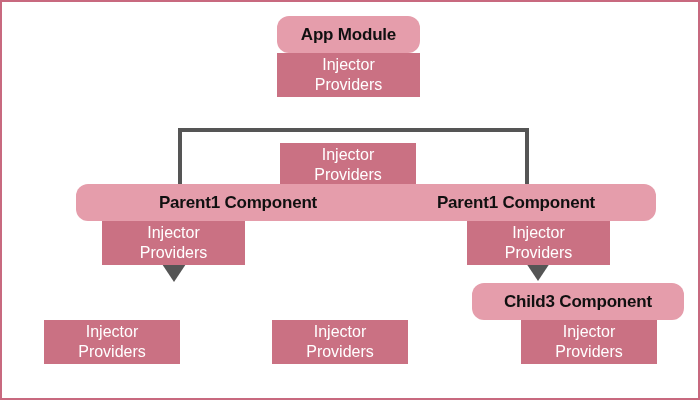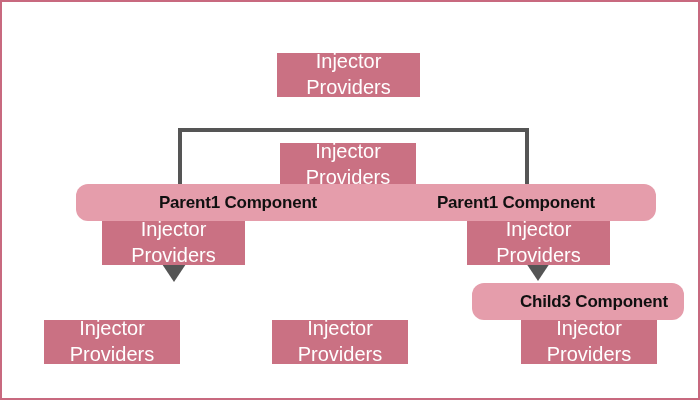--- a/index.html
+++ b/index.html
@@ -56,21 +56,21 @@
   .providers {
     position: absolute;
     box-sizing: border-box;
     background: #ca7183;
     z-index: 2;
     display: flex;
     flex-direction: column;
     align-items: center;
     justify-content: center;
     color: #ffffff;
-    font-size: 20px;
+    font-size: 16px;
     line-height: 1.28;
     text-align: center;
   }
   .providers .pline {
     display: block;
   }
 
   
   #app-module-title   { left: 275px; top: 14px;  width: 143px; height: 37px; }
   #app-module-title .label { left: 0; width: 143px; text-align: center; }
@@ -86,21 +86,21 @@
   #parent1-label { left: 22px; width: 280px; text-align: center; }
   #parent2-label { left: 300px; width: 280px; text-align: center; }
   #parent1-prov { left: 100px; top: 219px; width: 143px; height: 44px; }
   #parent2-prov { left: 465px; top: 219px; width: 143px; height: 44px; }
 
   
   #child-bar-left { left: 18px; top: 281px; width: 437px; height: 37px; }
   #child1-label { left: 0px;   width: 218px; text-align: center; }
   #child2-label { left: 219px; width: 218px; text-align: center; }
   #child3-title { left: 470px; top: 281px; width: 212px; height: 37px; }
-  #child3-title .label { left: 16px; width: 212px; text-align: center; }
+  #child3-title .label { left: 0; width: 212px; text-align: center; }
   #child1-prov { left: 42px;  top: 318px; width: 136px; height: 44px; }
   #child2-prov { left: 270px; top: 318px; width: 136px; height: 44px; }
   #child3-prov { left: 519px; top: 318px; width: 136px; height: 44px; }
 </style>
 </head>
 <body>
 
 <div id="diagram">
 
   <svg class="connectors" viewBox="0 0 700 400" width="700" height="400" preserveAspectRatio="none">
@@ -111,20 +111,23 @@
 
     <path d="M 172 217 L 172 263" stroke="#555555" stroke-width="6" fill="none"></path>
     <polygon points="160,262 184,262 172,280" fill="#555555"></polygon>
 
     <path d="M 536 217 L 536 262" stroke="#555555" stroke-width="6" fill="none"></path>
     <polygon points="524,261 548,261 536,279" fill="#555555"></polygon>
   </svg>
 
   <div class="stage">
 
+    <div class="node-title" id="app-module-title">
+      <span class="label">App Module</span>
+    </div>
     <div class="providers" id="app-module-prov">
       <span class="pline">Injector</span>
       <span class="pline">Providers</span>
     </div>
 
     <div class="providers" id="app-component-prov">
       <span class="pline">Injector</span>
       <span class="pline">Providers</span>
     </div>
 

